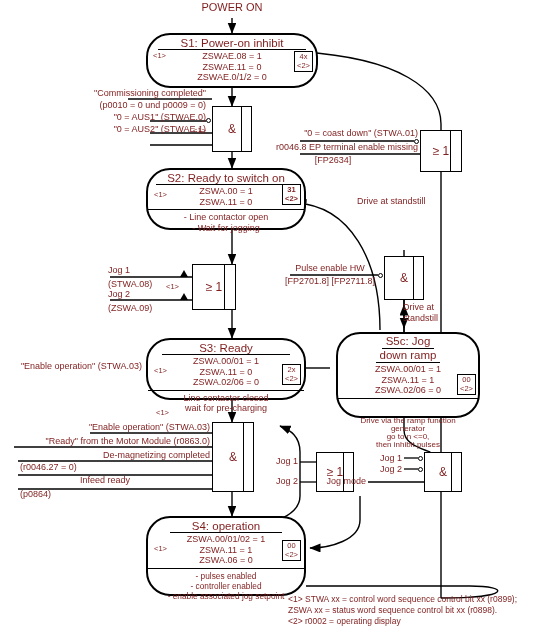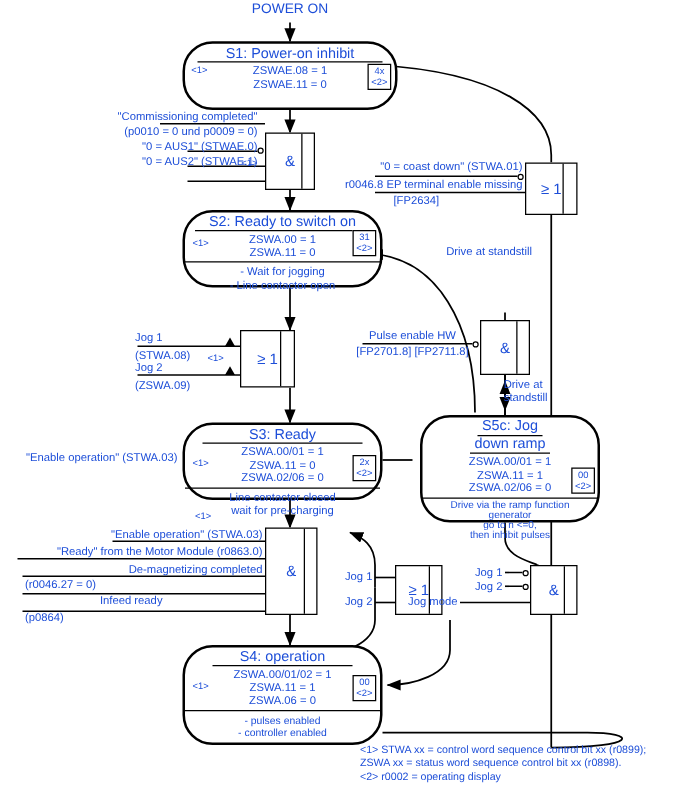--- a/index.html
+++ b/index.html
@@ -1,20 +1,20 @@
 <!DOCTYPE html>
 <html><head>
 <meta charset="utf-8">
 <style>
   html,body{margin:0;padding:0;background:#fff;}
   #root{
     position:relative;width:559px;height:632px;
     background:#fff;overflow:hidden;
     font-family:"Liberation Sans", sans-serif;
-    color:#1d4ed8;
+    color:#7f1d1d;
   }
   svg.layer{position:absolute;left:0;top:0;width:559px;height:632px;overflow:visible;}
   .txt{position:absolute;font-size:9px;line-height:10px;white-space:nowrap;}
   .txt.c{text-align:center;}
   .txt.r{text-align:right;}
 
   
   .state{
     position:absolute;border:2.5px solid #000;border-radius:24px;
     background:#fff;box-sizing:border-box;
@@ -120,20 +120,21 @@
 
   <div class="txt c" style="left:172px;top:2px;width:120px;font-size:11px;">POWER ON</div>
 
   <div class="state" style="left:146px;top:33px;width:172px;height:55px;">
     <div class="title">S1: Power-on inhibit</div>
     <div class="hr" style="margin:0 10px 0 10px;"></div>
     <div class="bits">
       <span class="bitnote" style="left:5px;top:1px;">&lt;1&gt;</span>
       <div>ZSWAE.08 = 1</div>
       <div>ZSWAE.11 = 0</div>
+      <div>ZSWAE.0/1/2 = 0</div>
     </div>
     <div class="badge" style="right:3px;top:16px;">
       <span>4x</span>
       <span>&lt;2&gt;</span>
     </div>
   </div>
 
   <div class="gate" style="left:212px;top:106px;width:40px;height:46px;">
     <div class="sym">&amp;</div>
     <div class="divider" style="right:9px;"></div>
@@ -171,24 +172,24 @@
   <div class="state" style="left:146px;top:168px;width:160px;height:62px;">
     <div class="title">S2: Ready to switch on</div>
     <div class="hr" style="margin:0 8px 0 8px;"></div>
     <div class="bits">
       <span class="bitnote" style="left:6px;top:5px;">&lt;1&gt;</span>
       <div>ZSWA.00 = 1</div>
       <div>ZSWA.11 = 0</div>
     </div>
     <div class="hr" style="margin:0;"></div>
     <div class="desc">
+      <div>- Line contactor open</div>
       <div>- Wait for jogging</div>
-      <div>- Line contactor open</div>
-    </div>
-    <div class="badge" style="right:3px;top:14px;">
+    </div>
+    <div class="badge" style="right:3px;top:14px;font-weight:bold;">
       <span>31</span>
       <span>&lt;2&gt;</span>
     </div>
   </div>
 
   <div class="txt" style="left:357px;top:196px;">Drive at standstill</div>
 
   <div class="gate" style="left:192px;top:264px;width:44px;height:46px;">
     <div class="sym">≥ 1</div>
     <div class="divider" style="right:10px;"></div>
@@ -250,21 +251,21 @@
     </div>
     <div class="title" style="padding-top:0;">
       <u>down ramp</u>
     </div>
     <div class="bits">
       <div>ZSWA.00/01 = 1</div>
       <div>ZSWA.11 = 1</div>
       <div>ZSWA.02/06 = 0</div>
     </div>
     <div class="hr" style="margin:0;"></div>
-    <div class="desc" style="line-height:8px;padding:1px 0;font-size:8px;">
+    <div class="desc" style="line-height:8px;padding:18px 0;font-size:8px;">
       <div>Drive via the ramp function</div>
       <div>generator</div>
       <div>go to n &lt;=0,</div>
       <div>then inhibit pulses</div>
     </div>
     <div class="badge" style="right:2px;top:40px;">
       <span>00</span>
       <span>&lt;2&gt;</span>
     </div>
   </div>
@@ -326,20 +327,21 @@
     <div class="bits">
       <span class="bitnote" style="left:6px;top:11px;">&lt;1&gt;</span>
       <div>ZSWA.00/01/02 = 1</div>
       <div>ZSWA.11 = 1</div>
       <div>ZSWA.06 = 0</div>
     </div>
     <div class="hr" style="margin:0;"></div>
     <div class="desc" style="font-size:8.3px;line-height:10px;">
       <div>- pulses enabled</div>
       <div>- controller enabled</div>
+      <div>- enable associated jog setpoint</div>
     </div>
     <div class="badge" style="right:3px;top:22px;">
       <span>00</span>
       <span>&lt;2&gt;</span>
     </div>
   </div>
 
   <div class="legend" style="left:288px;top:594px;">&lt;1&gt; STWA xx = control word sequence control bit xx (r0899);</div>
   <div class="legend" style="left:288px;top:605px;">        ZSWA xx = status word sequence control bit xx (r0898).</div>
   <div class="legend" style="left:288px;top:616px;">&lt;2&gt; r0002 = operating display</div>

